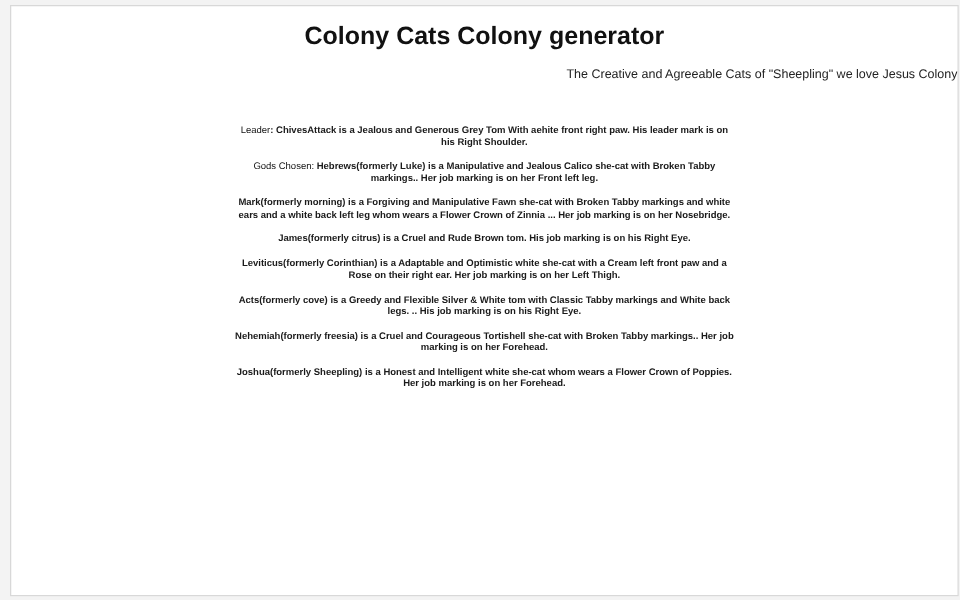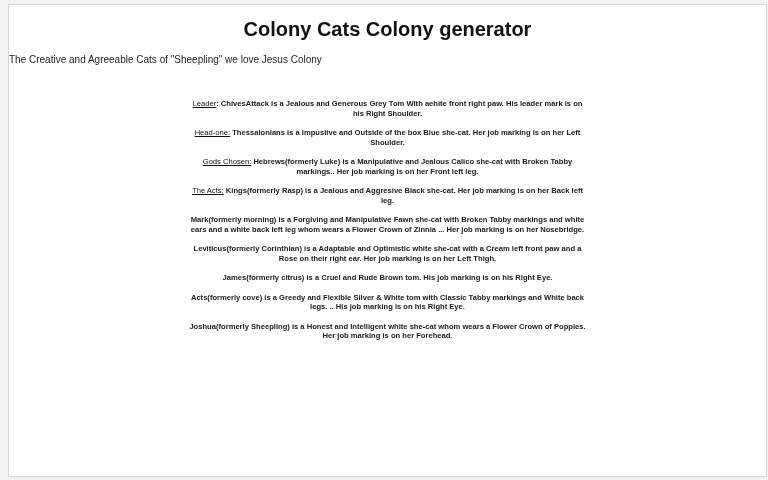--- a/index.html
+++ b/index.html
@@ -23,56 +23,54 @@
   }
   .title {
     text-align: center;
     font-size: 20px;
     font-weight: bold;
     color: #111;
     margin: 12px 0 0 0;
     line-height: 24px;
   }
   .subtitle {
-    text-align: left;
+    text-align: right;
     font-size: 10px;
     color: #222;
     margin: 12px 0 0 0;
     line-height: 13px;
   }
   .entries {
     width: 400px;
     margin: 33px auto 0 auto;
   }
   .entry {
     text-align: center;
     font-size: 7.6px;
     font-weight: bold;
     color: #1a1a1a;
     line-height: 9.5px;
     margin: 0 0 10px 0;
   }
   .entry .label {
     font-weight: normal;
-    text-decoration: underline;
     color: #111;
   }
 </style>
 </head>
 <body>
 
 <div class="page">
   <div class="title">Colony Cats Colony generator</div>
   <div class="subtitle">The Creative and Agreeable Cats of "Sheepling" we love Jesus Colony</div>
 
   <div class="entries">
     <p class="entry"><span class="label">Leader</span><span>:</span><span> ChivesAttack is a Jealous and Generous Grey Tom With aehite front right paw. His leader mark is on his Right Shoulder.</span></p>
-    <p class="entry"><span class="label">Head-one:</span><span> Thessalonians is a Impuslive and Outside of the box Blue she-cat. Her job marking is on her Left Shoulder.</span></p>
     <p class="entry"><span class="label">Gods Chosen:</span><span> Hebrews(formerly Luke) is a Manipulative and Jealous Calico she-cat with Broken Tabby markings.. Her job marking is on her Front left leg.</span></p>
-    <p class="entry"><span class="label">The Acts:</span><span> Kings(formerly Rasp) is a Jealous and Aggresive Black she-cat. Her job marking is on her Back left leg.</span></p>
     <p class="entry"><span>Mark(formerly morning) is a Forgiving and Manipulative Fawn she-cat with Broken Tabby markings and white ears and a white back left leg whom wears a Flower Crown of Zinnia ... Her job marking is on her Nosebridge.</span></p>
+    <p class="entry"><span>James(formerly citrus) is a Cruel and Rude Brown tom. His job marking is on his Right Eye.</span></p>
     <p class="entry"><span>Leviticus(formerly Corinthian) is a Adaptable and Optimistic white she-cat with a Cream left front paw and a Rose on their right ear. Her job marking is on her Left Thigh.</span></p>
-    <p class="entry"><span>James(formerly citrus) is a Cruel and Rude Brown tom. His job marking is on his Right Eye.</span></p>
     <p class="entry"><span>Acts(formerly cove) is a Greedy and Flexible Silver &amp; White tom with Classic Tabby markings and White back legs. .. His job marking is on his Right Eye.</span></p>
+    <p class="entry"><span>Nehemiah(formerly freesia) is a Cruel and Courageous Tortishell she-cat with Broken Tabby markings.. Her job marking is on her Forehead.</span></p>
     <p class="entry"><span>Joshua(formerly Sheepling) is a Honest and Intelligent white she-cat whom wears a Flower Crown of Poppies. Her job marking is on her Forehead.</span></p>
 
   </div>
 </div>
 
 </body></html>

